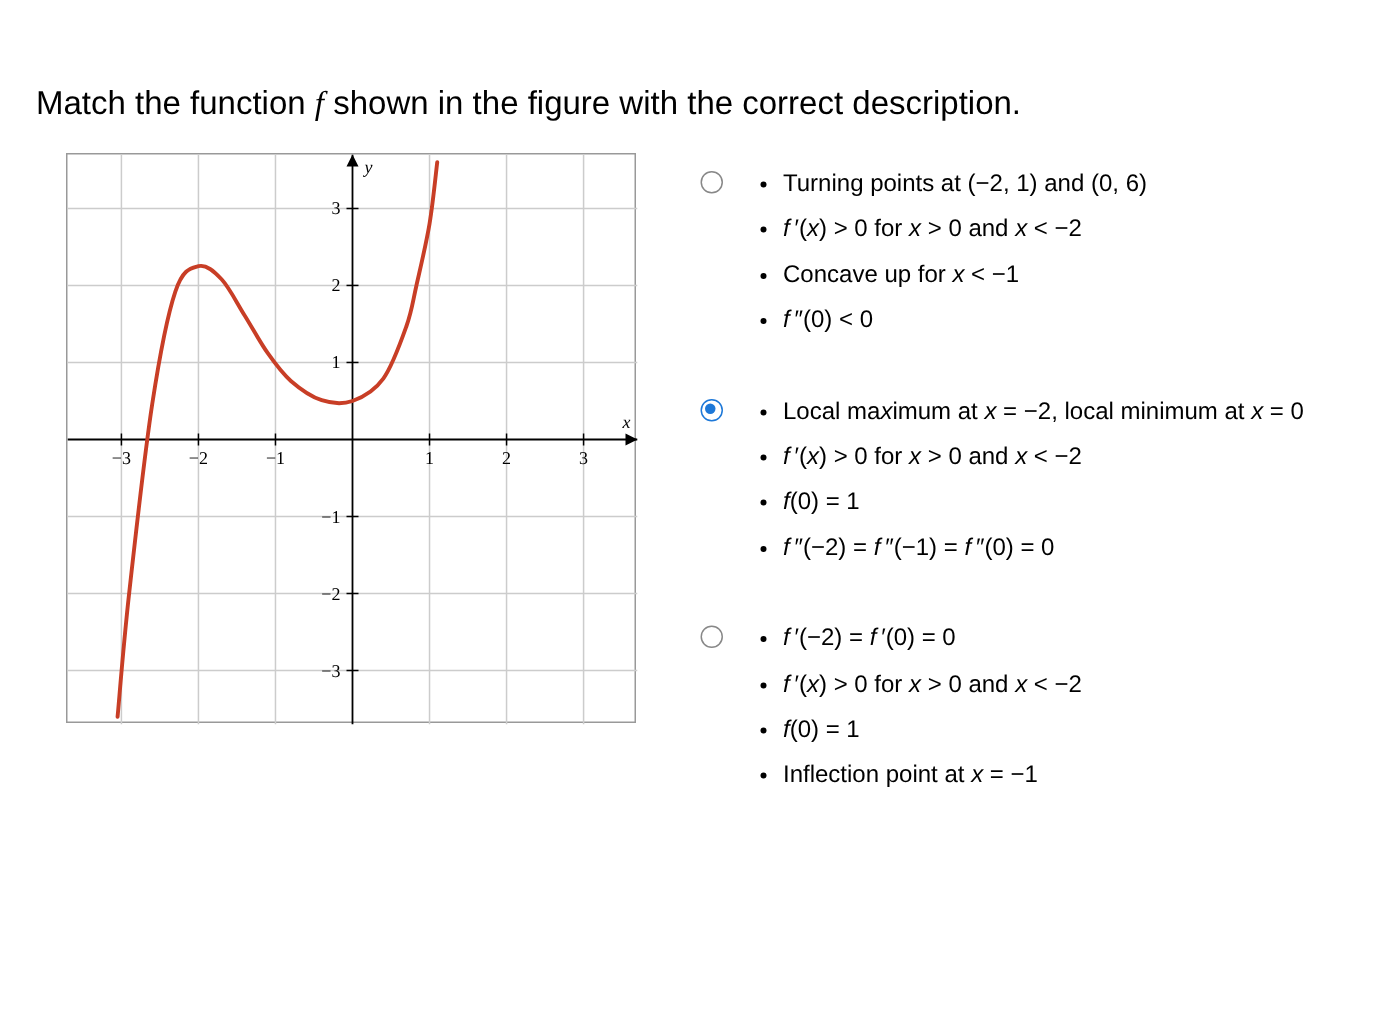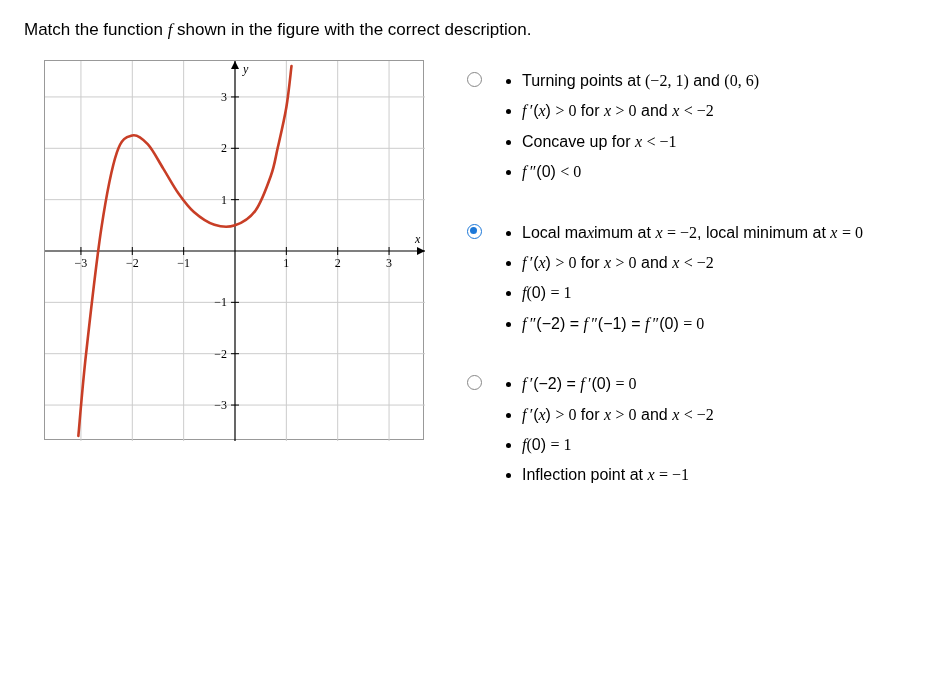--- a/index.html
+++ b/index.html
@@ -10,21 +10,22 @@
     body {
       font-family: Arial, sans-serif;
       font-size: 16px;
       background: #fff;
       padding: 20px 24px;
       width: 930px;
       color: #000;
     }
     .prompt {
       margin-bottom: 20px;
-      font-size: 17px;
+      font-size: 22px;
+      margin-top: 36px;
     }
     .prompt .fvar {
       font-family: 'Times New Roman', serif;
       font-style: italic;
     }
     .content-row {
       display: flex;
       gap: 40px;
       align-items: flex-start;
     }
@@ -82,21 +83,21 @@
     .option-list {
       list-style: disc;
       padding-left: 18px;
     }
     .option-list li {
       margin-bottom: 8px;
       font-size: 16px;
       line-height: 1.4;
     }
     .math {
-      font-family: Liberation Serif, serif;
+      font-family: Liberation Sans, sans-serif;
     }
     .mi {
       font-style: italic;
     }
   </style>
 </head>
 <body>
 
 <div class="prompt">
   <span>Match the function </span><span class="fvar">f</span><span> shown in the figure with the correct description.</span>

